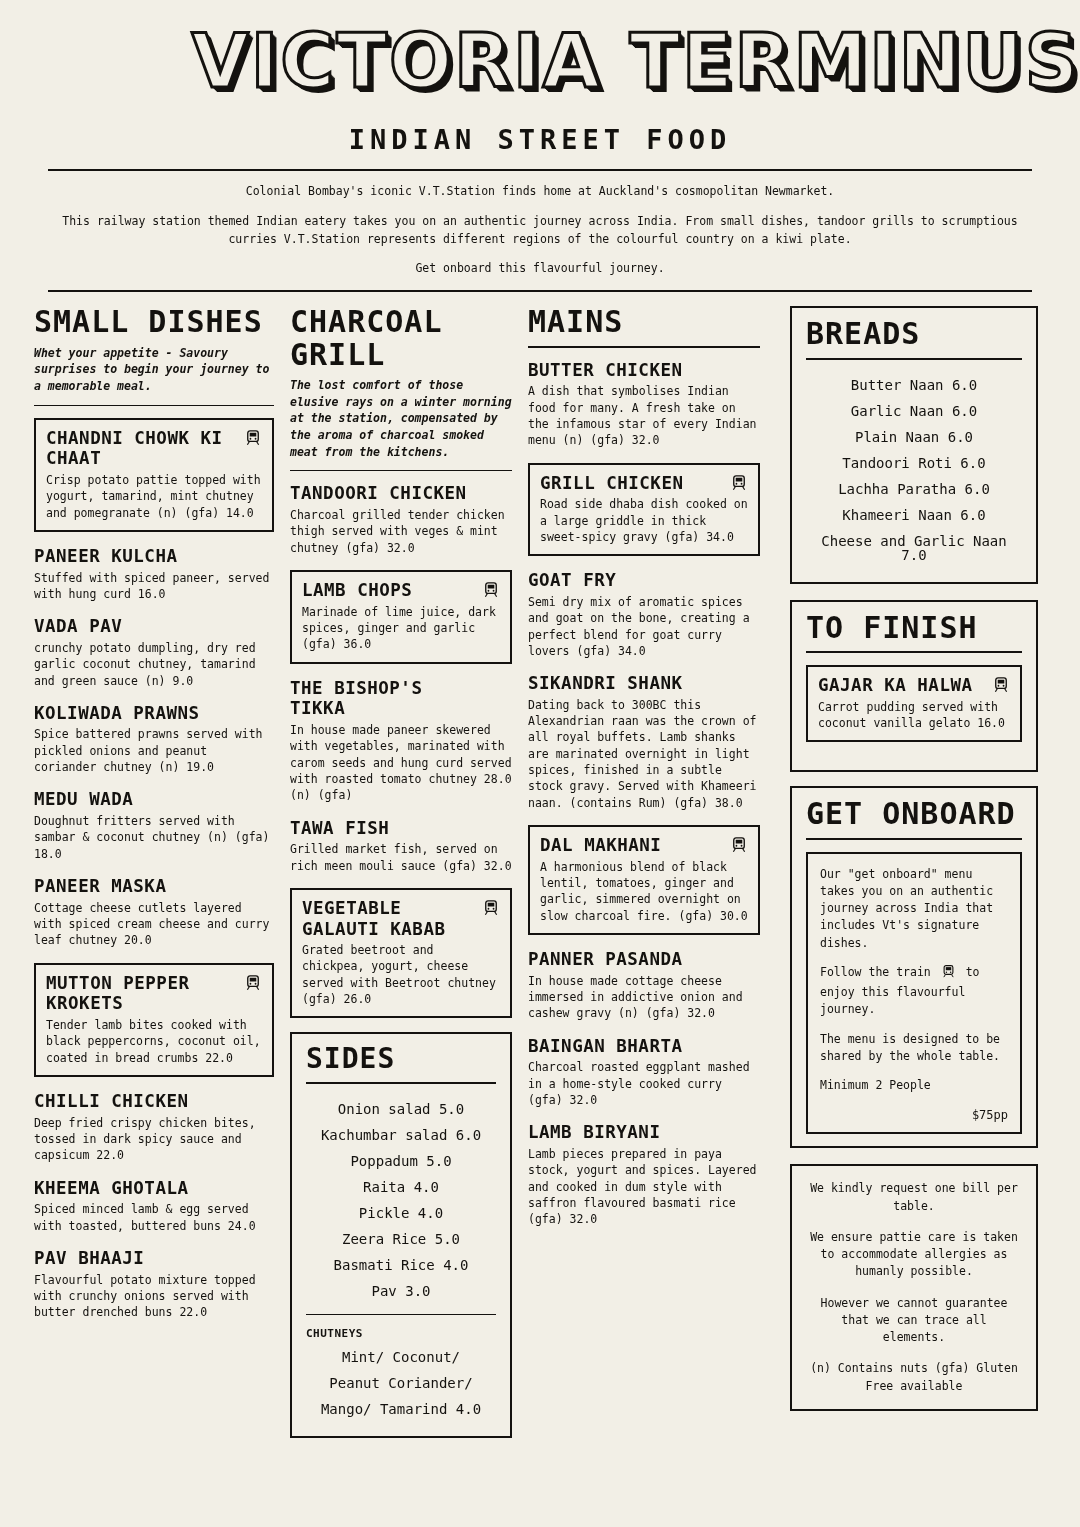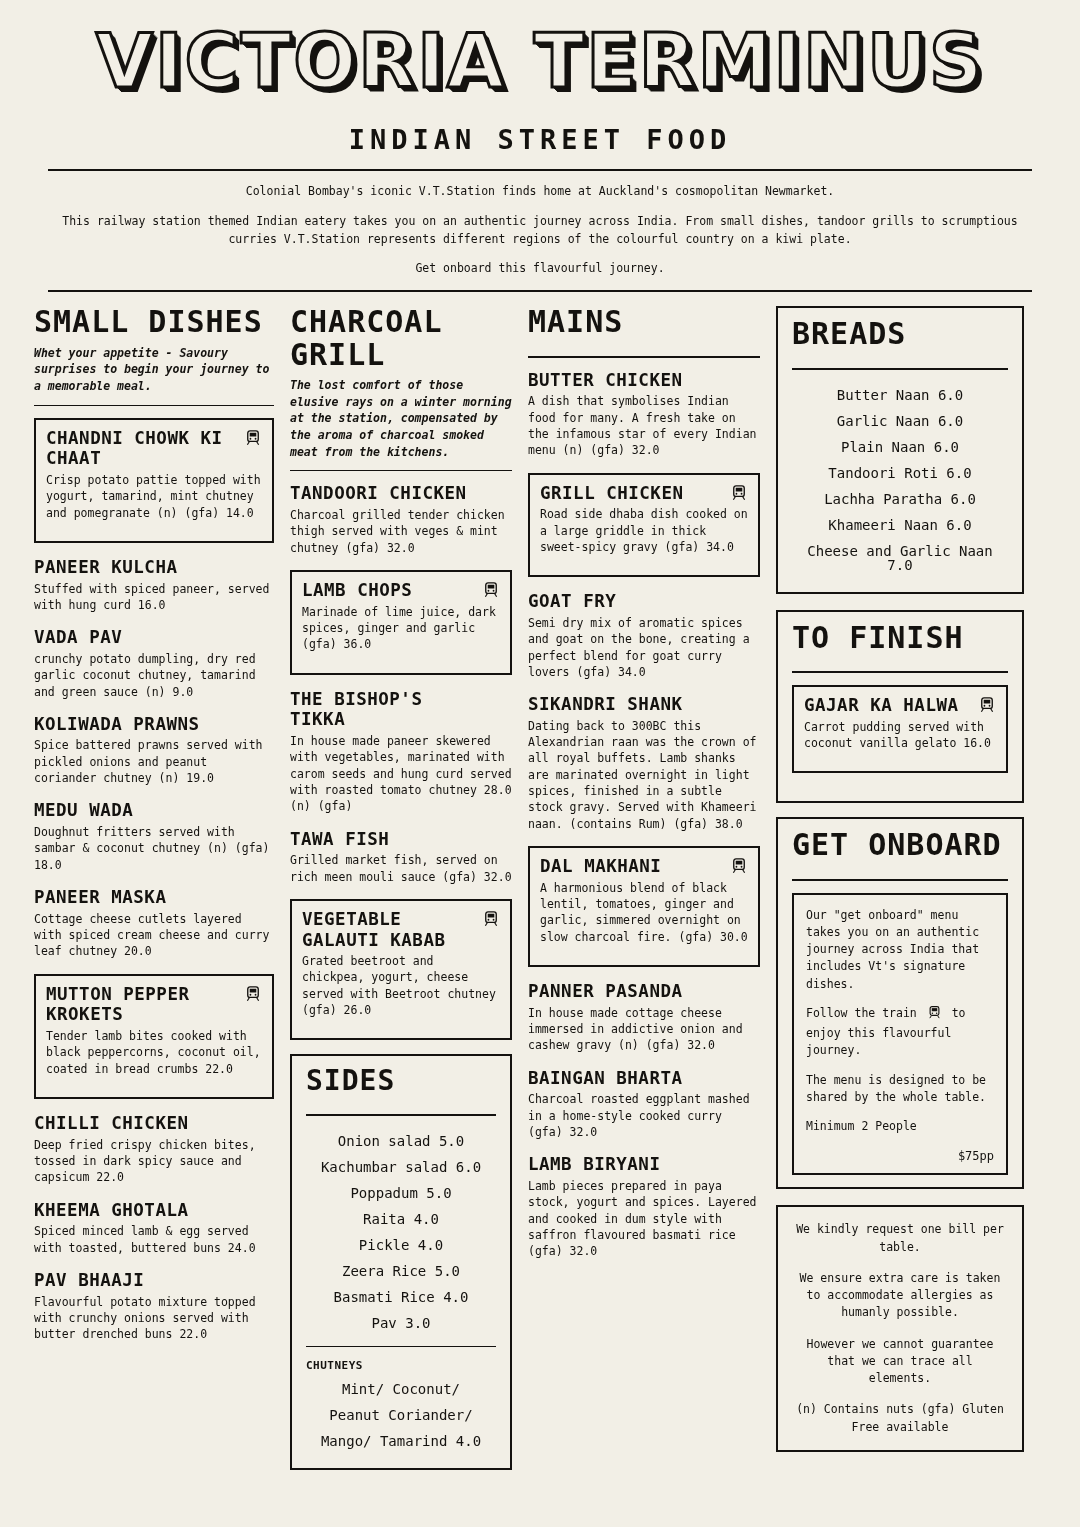--- a/index.html
+++ b/index.html
@@ -34,20 +34,21 @@
     letter-spacing: 2px;
     line-height: 1;
     color: #f2efe6;
     -webkit-text-stroke: 3px #14120f;
     text-shadow:
        5px 5px 0 #14120f,
        4px 4px 0 #14120f,
        3px 3px 0 #14120f,
        2px 2px 0 #14120f;
     margin: 6px 0 0 0;
+    text-align: right;
   }
   .subbrand {
     font-size: 27px;
     letter-spacing: 5px;
     font-weight: bold;
     margin-top: 26px;
     margin-bottom: 14px;
   }
   .rule {
     border-top: 2px solid #14120f;
@@ -69,33 +70,33 @@
   .columns {
     display: flex;
     gap: 0px;
     padding: 14px 34px 0 34px;
     align-items: flex-start;
   }
   .col { box-sizing: border-box; }
   .col-1 { width: 256px; padding-right: 16px; }
   .col-2 { width: 238px; padding-right: 16px; }
   .col-3 { width: 248px; padding-right: 16px; }
-  .col-4 { width: 248px; }
+  .col-4 { width: 248px; margin-left: 14px; }
 
   .sec-title {
     font-family: "DejaVu Sans Mono", monospace;
     font-weight: bold;
     font-size: 30px;
     letter-spacing: 1px;
     line-height: 1.08;
     margin: 0 0 6px 0;
   }
   .sec-title.underline {
     border-bottom: 2px solid #14120f;
-    padding-bottom: 17px;
+    padding-bottom: 7px;
     margin-bottom: 12px;
   }
   .sec-blurb {
     font-style: italic;
     font-weight: bold;
     font-size: 11.5px;
     line-height: 1.45;
     margin: 4px 0 10px 0;
   }
   .thin-rule {
@@ -111,21 +112,21 @@
     line-height: 1.18;
     margin-bottom: 3px;
     padding-right: 26px;
   }
   .item-desc {
     font-size: 11.5px;
     line-height: 1.42;
   }
   .boxed {
     border: 2px solid #14120f;
-    padding: 8px 10px 20px 10px;
+    padding: 8px 10px 9px 10px;
     margin-bottom: 14px;
   }
   .train {
     position: absolute;
     top: 1px;
     right: 2px;
     width: 18px;
     height: 18px;
   }
   .boxed .train { top: 9px; right: 10px; }
@@ -432,20 +433,20 @@
             <span>to enjoy this flavourful journey.</span>
           </p>
           <p>The menu is designed to be shared by the whole table.</p>
           <p>Minimum 2 People</p>
           <div class="price-pp">$75pp</div>
         </div>
       </div>
 
       <div class="allergy-box">
         <p>We kindly request one bill per table.</p>
-        <p>We ensure extra care is taken to accommodate allergies as humanly possible.</p>
+        <p>We ensure pattie care is taken to accommodate allergies as humanly possible.</p>
         <p>However we cannot guarantee that we can trace all elements.</p>
         <p>(n) Contains nuts (gfa) Gluten Free available</p>
       </div>
 
     </div>
   </div>
 </div>
 
 </body></html>

